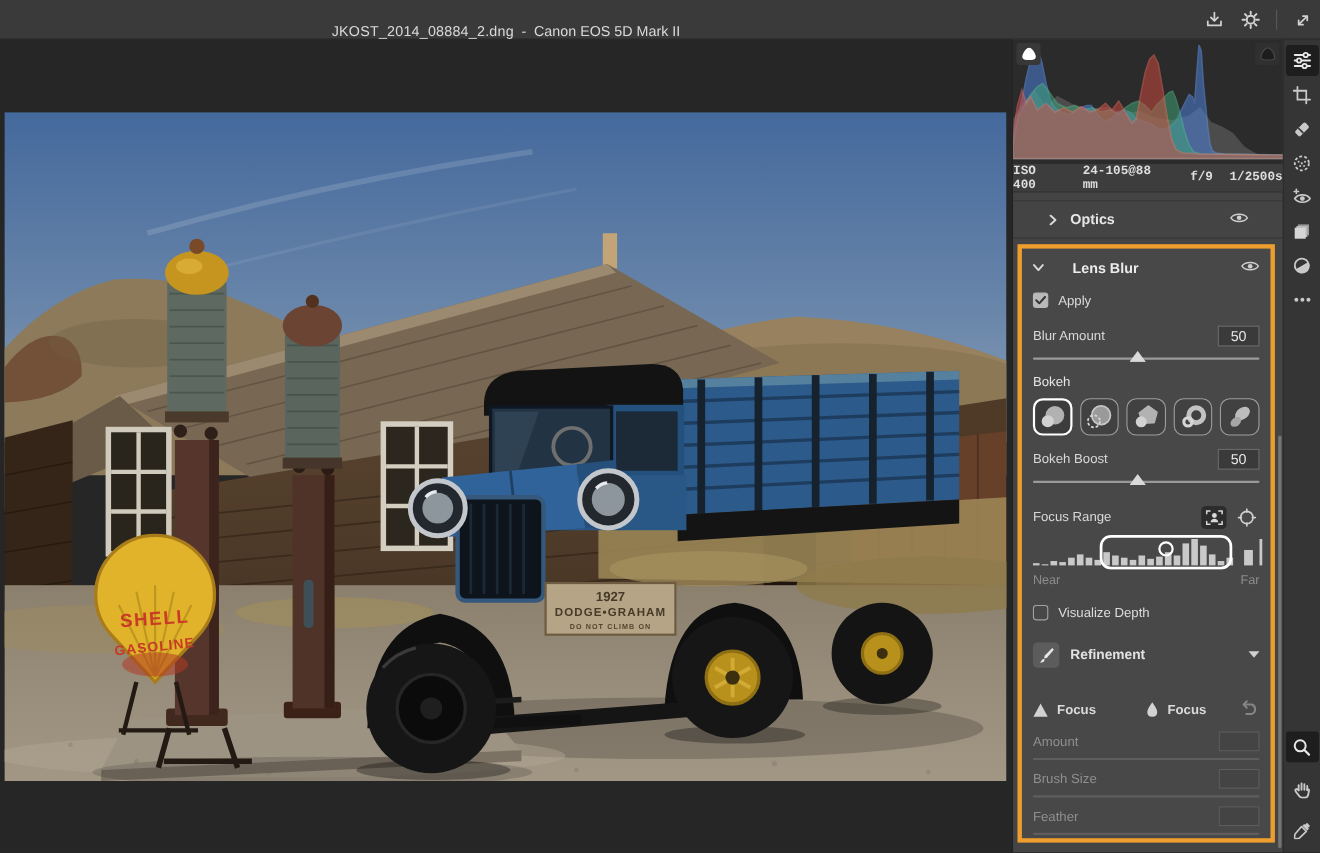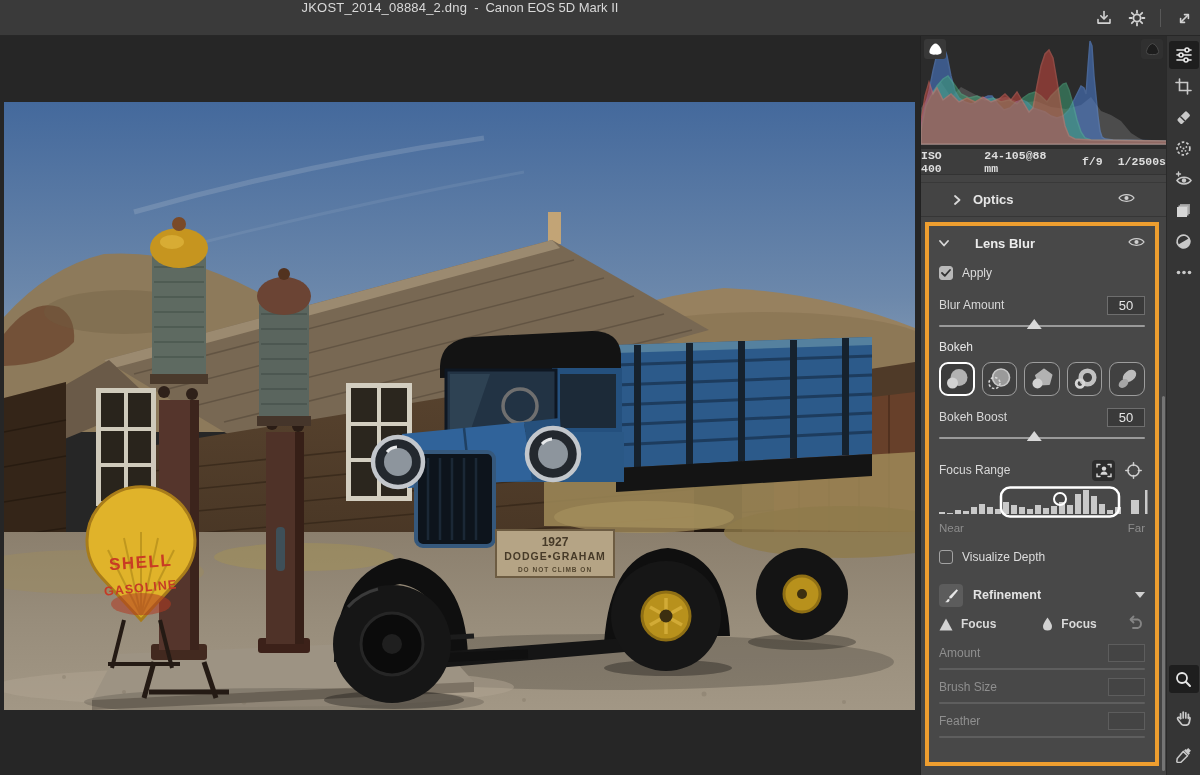--- a/index.html
+++ b/index.html
@@ -8,21 +8,21 @@
     --canvas-bg:#262626;
     --hist-bg:#2b2b2b;
   }
   *{margin:0;padding:0;box-sizing:border-box;}
   html,body{width:1200px;height:775px;overflow:hidden;background:#262626;
     font-family:"Liberation Sans",sans-serif;-webkit-font-smoothing:antialiased;}
   .app{width:1200px;height:775px;display:flex;flex-direction:column;position:relative;}
 
   
   .titlebar{height:36px;background:#3a3a3a;border-bottom:1px solid #272727;position:relative;flex:0 0 36px;}
-  .titlebar .title{position:absolute;left:0;top:0;width:920px;height:36px;display:flex;align-items:flex-start;justify-content:center;
+  .titlebar .title{position:absolute;left:0;top:0;width:920px;height:36px;display:flex;align-items:flex-end;justify-content:center;
     color:#d9d9d9;font-size:13px;gap:7px;}
   .titlebar .title .file{letter-spacing:.2px;}
   .tb-actions{position:absolute;right:2px;top:0;height:36px;display:flex;align-items:center;gap:13px;padding-right:4px;}
   .tb-btn{width:20px;height:20px;display:flex;align-items:center;justify-content:center;cursor:pointer;}
   .tb-divider{width:1px;height:18px;background:#585858;}
 
   .main{flex:1;display:flex;position:relative;}
 
   
   .canvas-area{width:920px;height:739px;background:var(--canvas-bg);position:relative;}
@@ -76,21 +76,21 @@
   .nearfar{display:flex;justify-content:space-between;margin-top:4px;font-size:11.5px;color:#8d8d8d;}
   .viz-row{margin-top:12px;height:22px;}
 
   
   .refine{margin-top:14px;}
   .ref-header{height:26px;display:flex;align-items:center;cursor:pointer;}
   .brush-box{width:24px;height:23px;background:#5c5c5c;border-radius:4px;display:flex;align-items:center;justify-content:center;}
   .ref-title{margin-left:10px;font-size:12.5px;color:#e3e3e3;font-weight:600;}
   .ref-caret{margin-left:auto;width:0;height:0;border-left:5px solid transparent;border-right:5px solid transparent;
     border-top:6px solid #d0d0d0;cursor:pointer;}
-  .mode-row{margin-top:4px;height:24px;display:flex;align-items:center;gap:8px;}
+  .mode-row{margin-top:25px;height:24px;display:flex;align-items:center;gap:8px;}
   .mode{display:flex;align-items:center;gap:8px;cursor:pointer;}
   .mode .mlbl{font-size:12px;color:#dadada;font-weight:600;}
   .mode.blur-mode{margin-left:38px;}
   .undo{margin-left:auto;cursor:pointer;opacity:.75;}
   .field{margin-top:7px;}
   .field .frow{height:20px;display:flex;align-items:center;}
   .field .flbl{font-size:12px;color:#8f8f8f;}
   .field .fbox{margin-left:auto;width:37px;height:18px;background:#444;border:1px solid #5d5d5d;}
   .field .fline{height:2px;background:#5e5e5e;margin-top:5px;border-radius:1px;}
 

